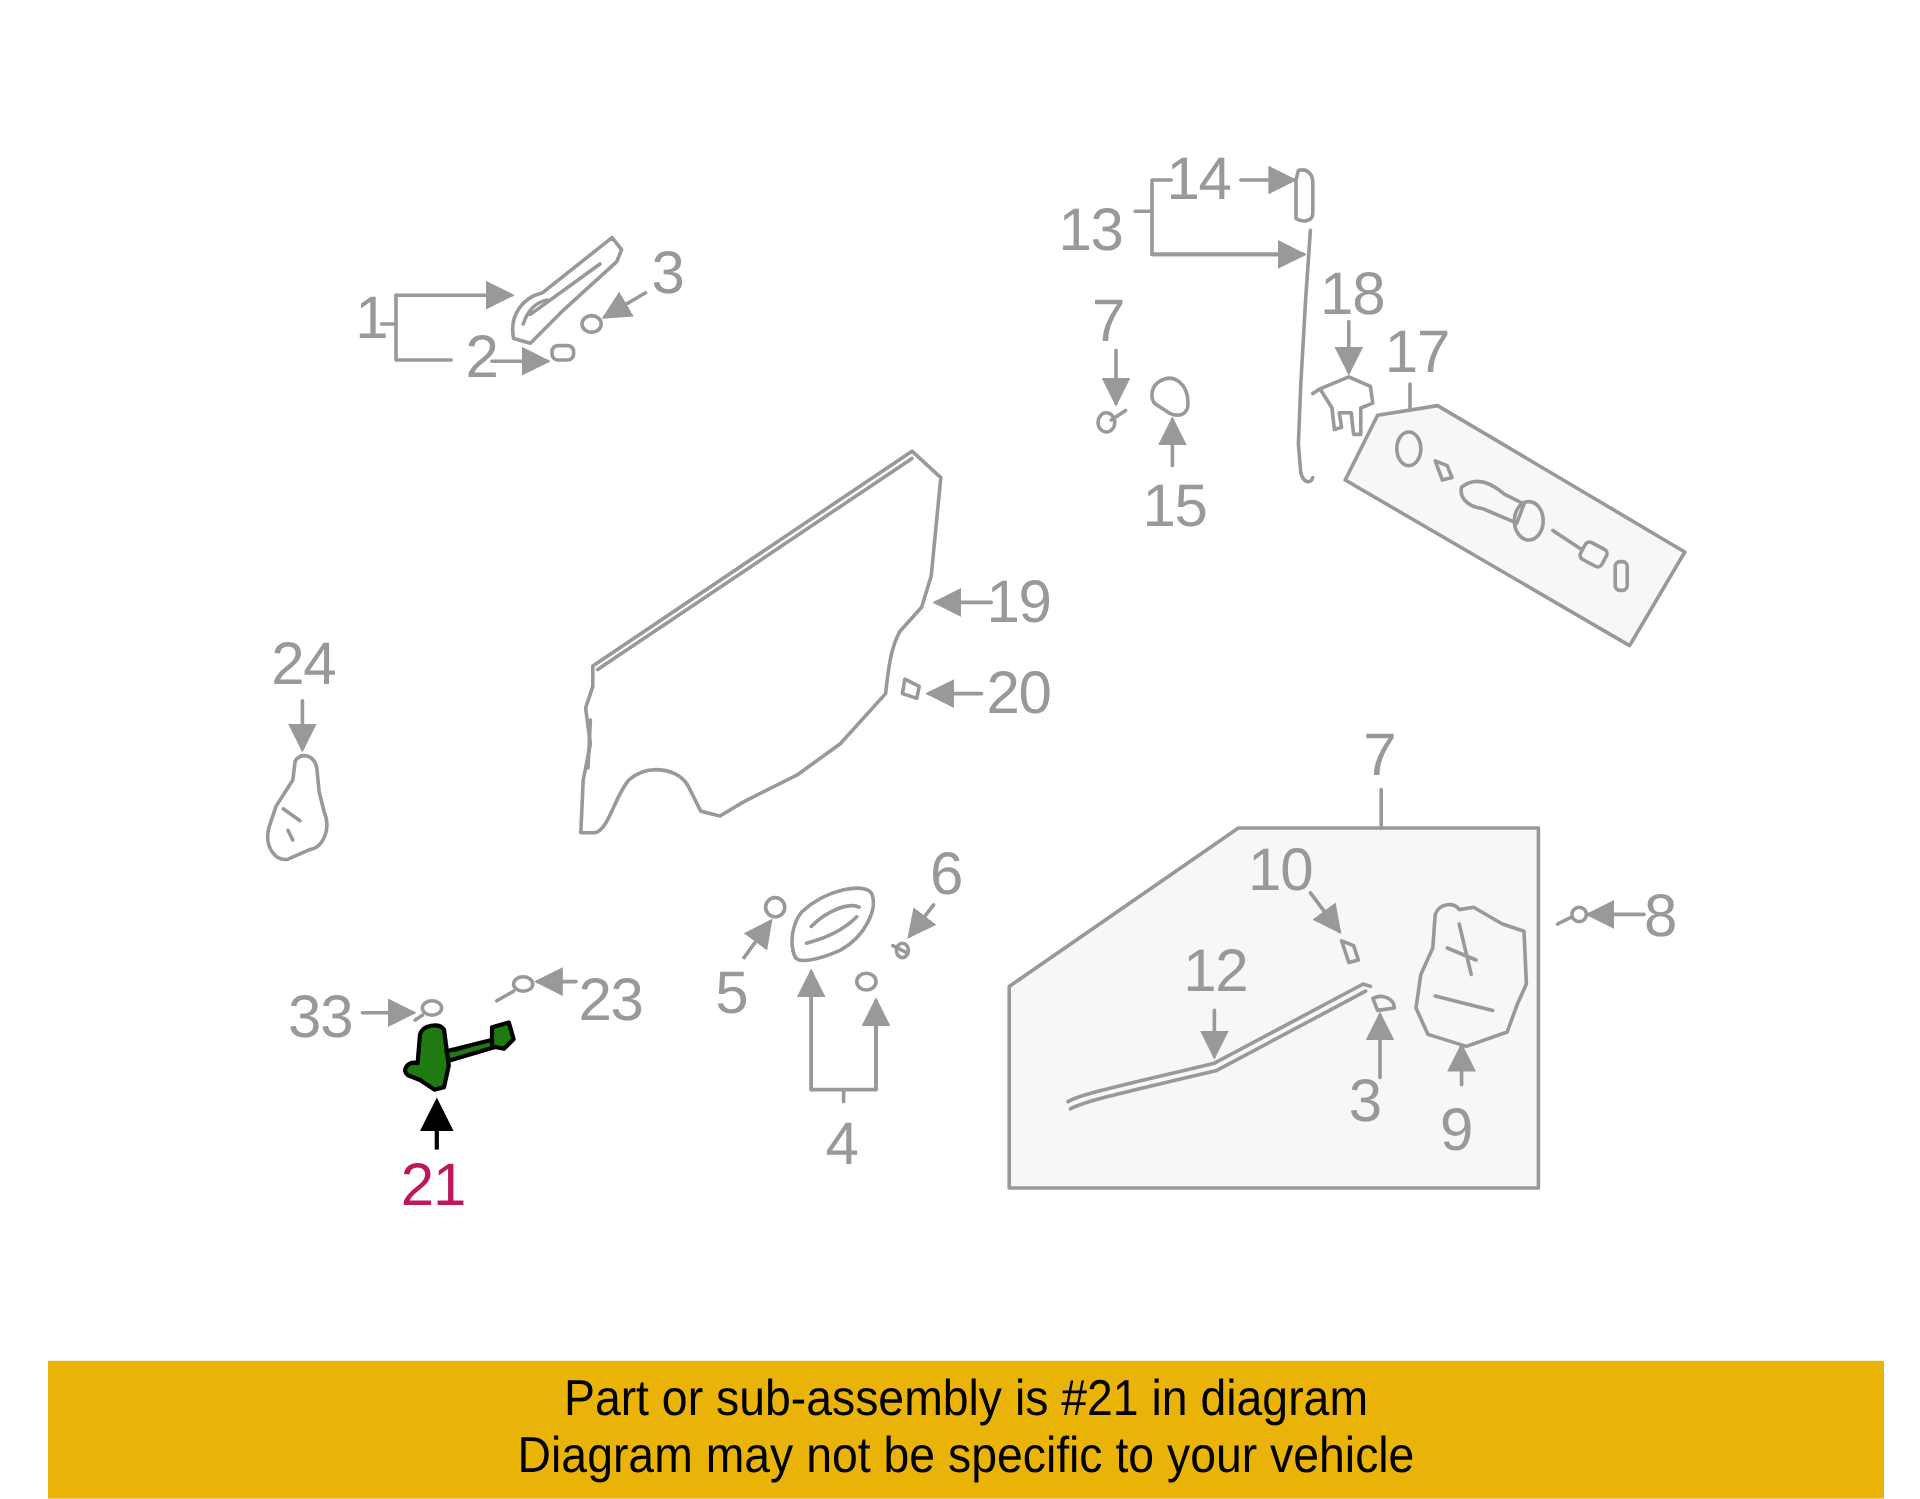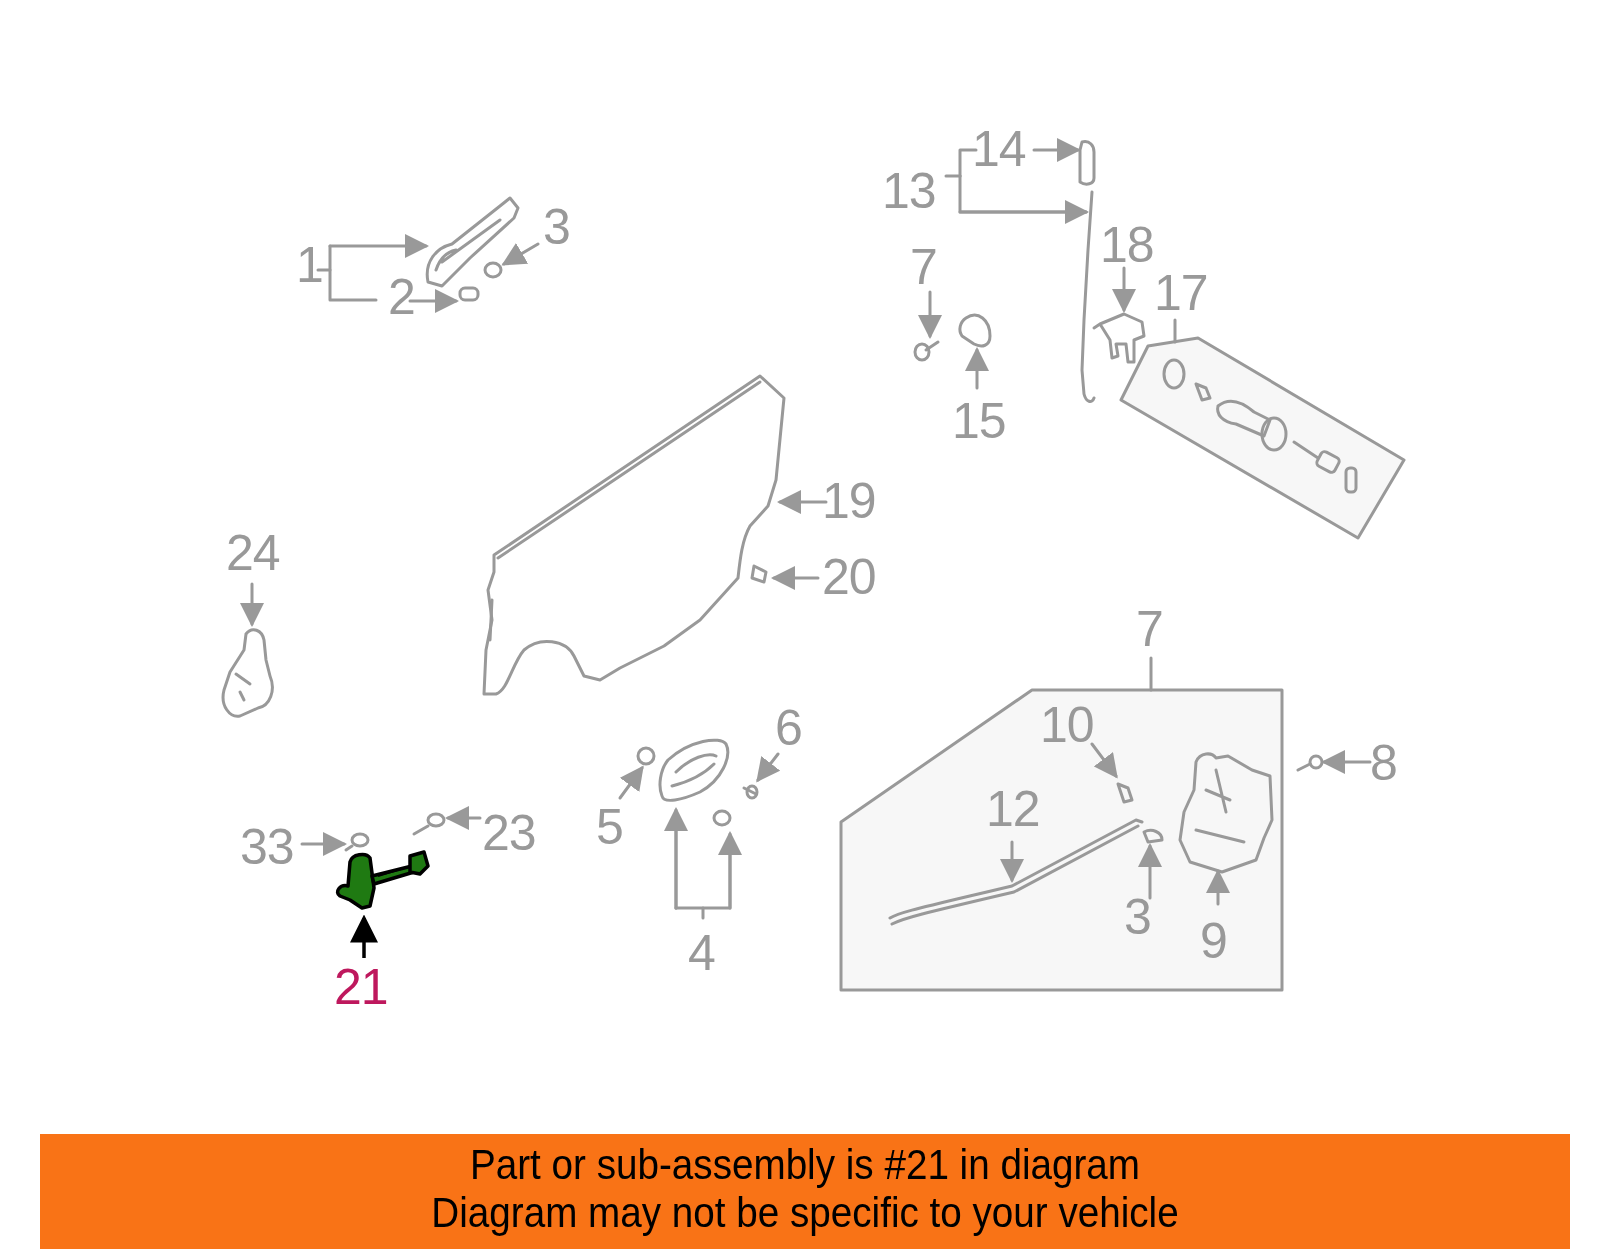--- a/index.html
+++ b/index.html
@@ -3,21 +3,21 @@
 <meta charset="utf-8">
 <style>
   html, body { margin:0; padding:0; background:#ffffff; }
   body { width:1600px; height:1249px; position:relative; overflow:hidden;
          font-family:"Liberation Sans", sans-serif; }
   #diagram { position:absolute; left:0; top:0; width:1600px; height:1249px; }
   .lbl { position:absolute; font-family:"Liberation Sans", sans-serif; font-size:50px;
          color:#999999; line-height:1; letter-spacing:-1px; white-space:nowrap; }
   .lbl.hl { color:#be185d; }
   #banner { position:absolute; left:40px; top:1134px; width:1530px; height:115px;
-            background:#f97316; }
+            background:#eab308; }
   .bline { position:absolute; width:100%; text-align:center; color:#000;
            font-family:"Liberation Sans", sans-serif; font-size:42px; line-height:1;
            transform:scaleX(0.92); transform-origin:center; }
 </style>
 </head>
 <body>
 
 <svg id="diagram" viewBox="0 0 1600 1249" xmlns="http://www.w3.org/2000/svg">
   <defs>
     <marker id="ah" markerWidth="8" markerHeight="8" refX="7" refY="4" orient="auto" markerUnits="strokeWidth">

